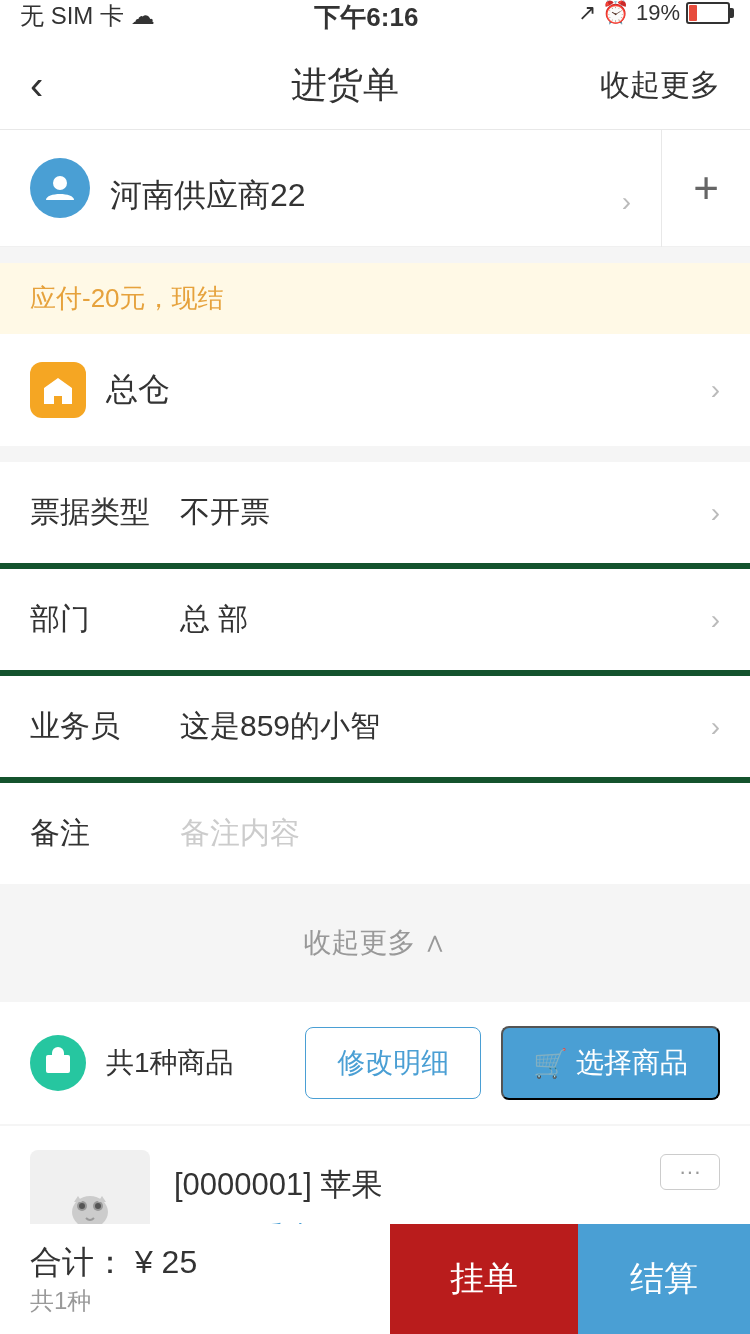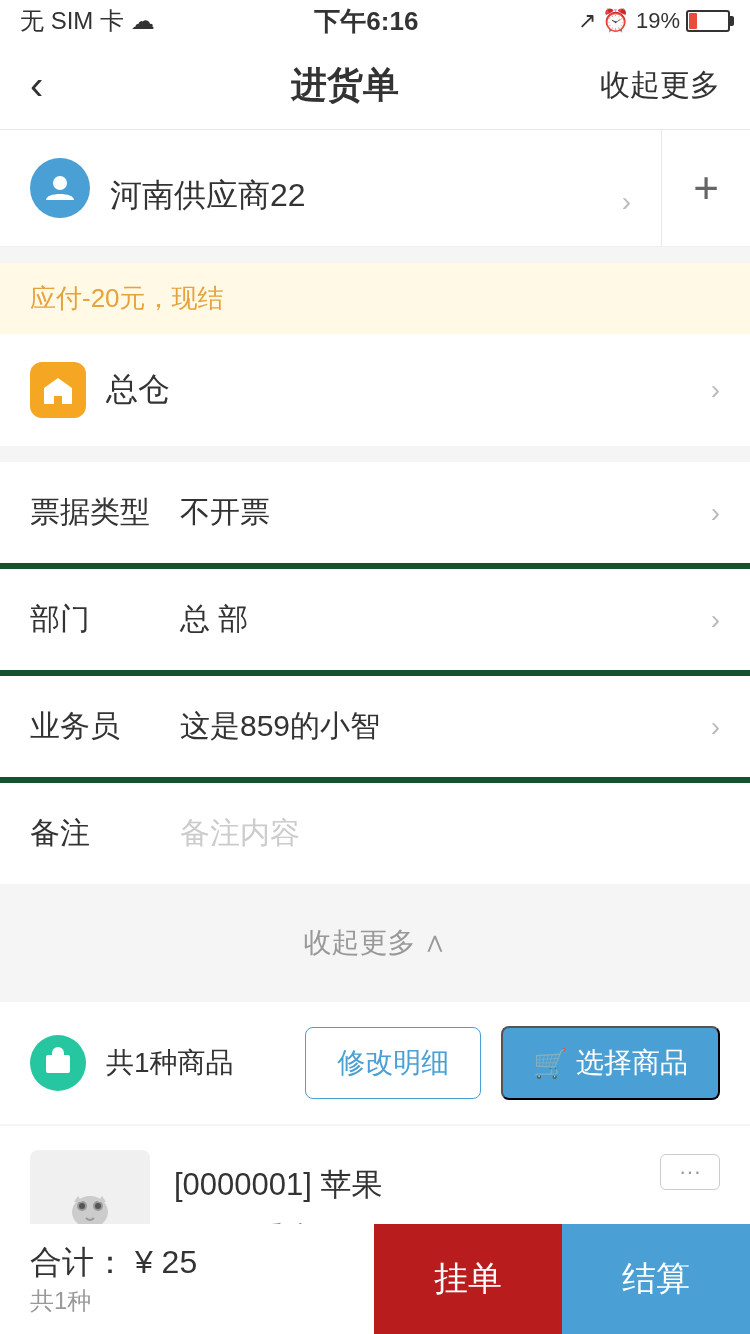--- a/index.html
+++ b/index.html
@@ -12,21 +12,21 @@
       font-size: 28px;
       color: #333;
       position: relative;
     }
 
     
     .status-bar {
       height: 42px;
       background: #fff;
       display: flex;
-      align-items: center;
+      align-items: flex-start;
       justify-content: space-between;
       padding: 0 20px;
       font-size: 24px;
       color: #333;
     }
     .status-left { display: flex; align-items: center; gap: 8px; }
     .status-center { font-weight: 600; font-size: 26px; }
     .status-right { display: flex; align-items: center; gap: 6px; font-size: 22px; }
     .battery-icon {
       width: 44px; height: 22px; border: 2px solid #333; border-radius: 3px;
@@ -55,21 +55,21 @@
       border-bottom: 1px solid #e8e8e8;
     }
     .nav-back {
       font-size: 40px;
       color: #333;
       cursor: pointer;
       width: 60px;
     }
     .nav-title {
       font-size: 36px;
-      font-weight: 700;
+      font-weight: 400;
       color: #333;
     }
     .nav-action {
       font-size: 30px;
       color: #333;
       cursor: pointer;
     }
 
     
     .content {
@@ -301,21 +301,21 @@
     }
     .btn-suspend {
       width: 188px;
       background: #b91c1c;
       color: #fff;
       font-size: 34px;
       display: flex; align-items: center; justify-content: center;
       cursor: pointer;
     }
     .btn-checkout {
-      width: 188px;
+      width: 172px;
       background: #4a9fd4;
       color: #fff;
       font-size: 34px;
       display: flex; align-items: center; justify-content: center;
       cursor: pointer;
     }
   </style>
 </head>
 <body>
 

